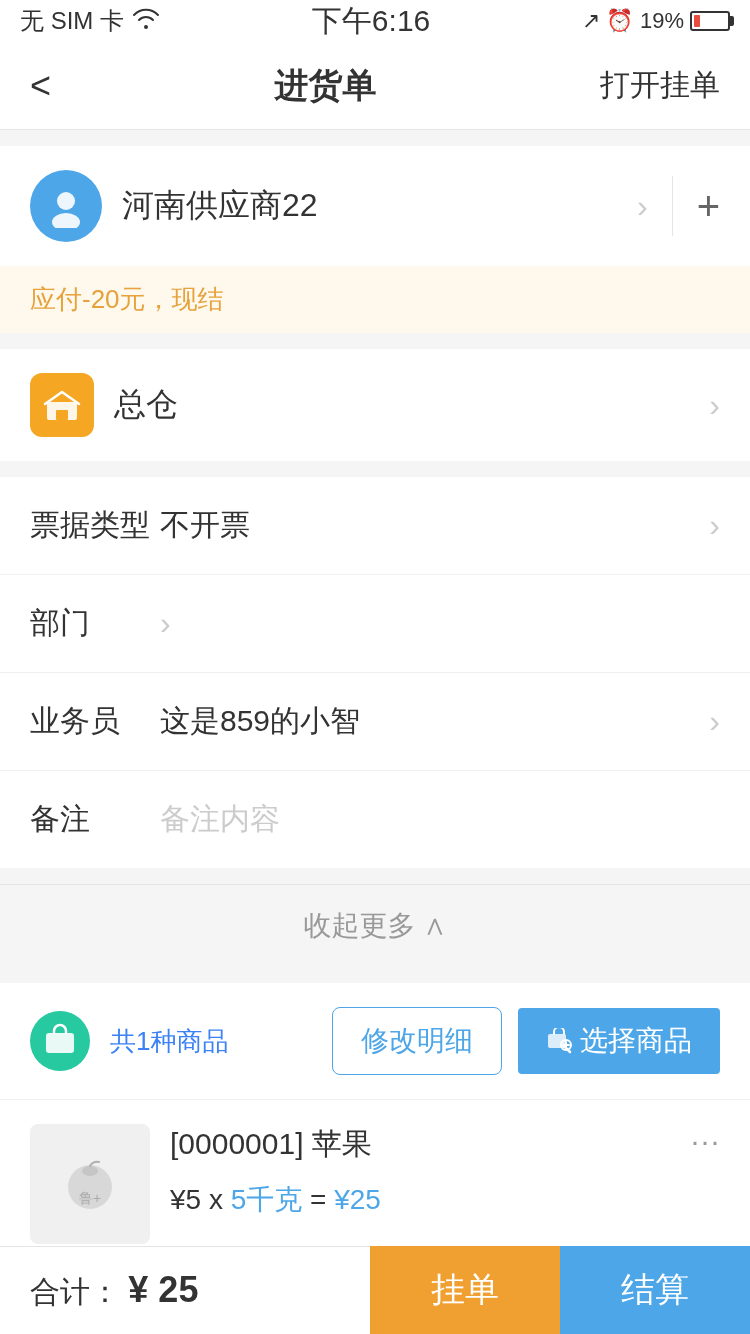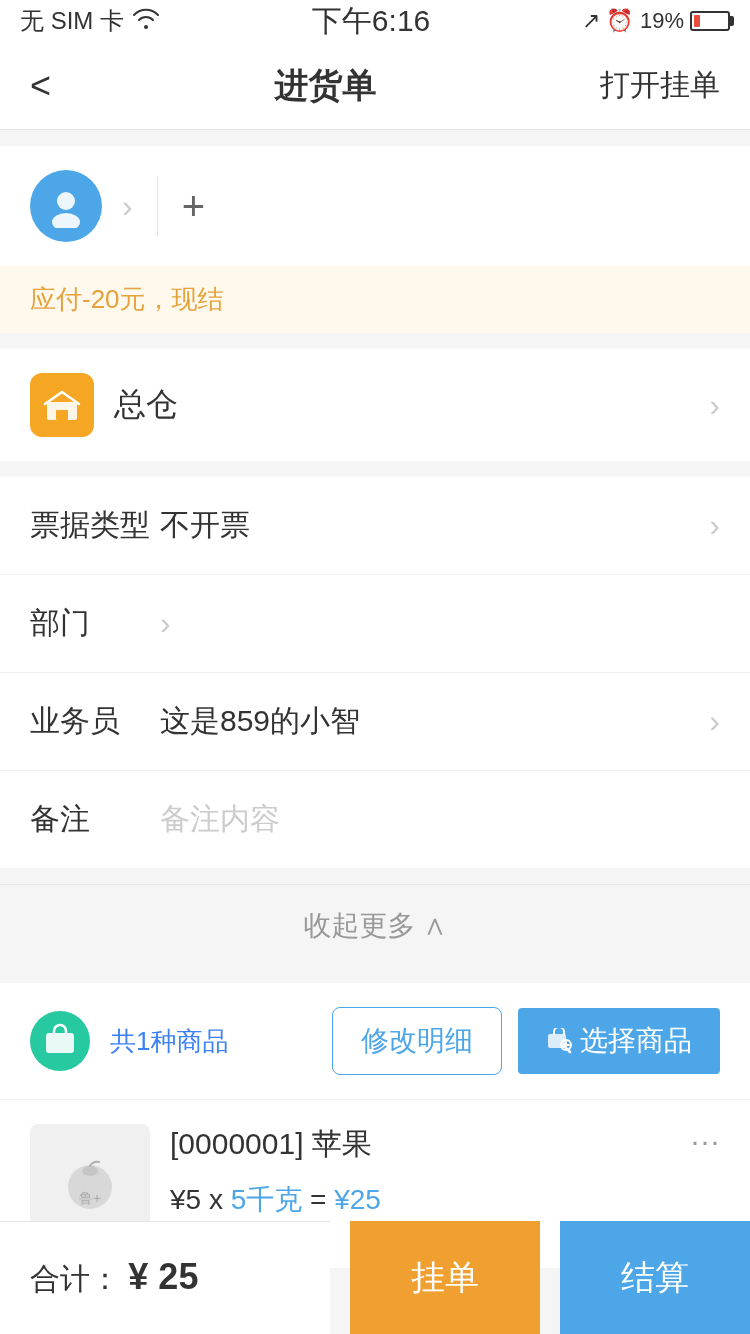--- a/index.html
+++ b/index.html
@@ -244,24 +244,23 @@
       font-size: 30px;
       cursor: pointer;
     }
 
     
     .bottom-bar {
       position: fixed;
       bottom: 0;
       left: 0;
       width: 750px;
-      height: 113px;
+      height: 88px;
       display: flex;
       align-items: stretch;
-      gap: 20px;
     }
     .bottom-total {
       flex: 1;
       background: #fff;
       display: flex;
       flex-direction: column;
       justify-content: center;
       padding: 0 30px;
       border-top: 1px solid #e5e5e5;
     }
@@ -330,20 +329,21 @@
 </div>
 
 <div class="section" style="margin-top:16px;">
   <div class="supplier-row">
     <div class="supplier-avatar">
       <svg viewBox="0 0 44 44" fill="none">
         <circle cx="22" cy="17" r="9" fill="white" opacity="0.9"></circle>
         <ellipse cx="22" cy="38" rx="14" ry="9" fill="white" opacity="0.9"></ellipse>
       </svg>
     </div>
+    <span class="supplier-name">河南供应商22</span>
     <span class="chevron-right">›</span>
     <div class="supplier-divider"></div>
     <span class="supplier-add">+</span>
   </div>
   <div class="notice-bar">应付-20元，现结</div>
 </div>
 
 <div class="section">
   <div class="warehouse-row">
     <div class="warehouse-icon">

